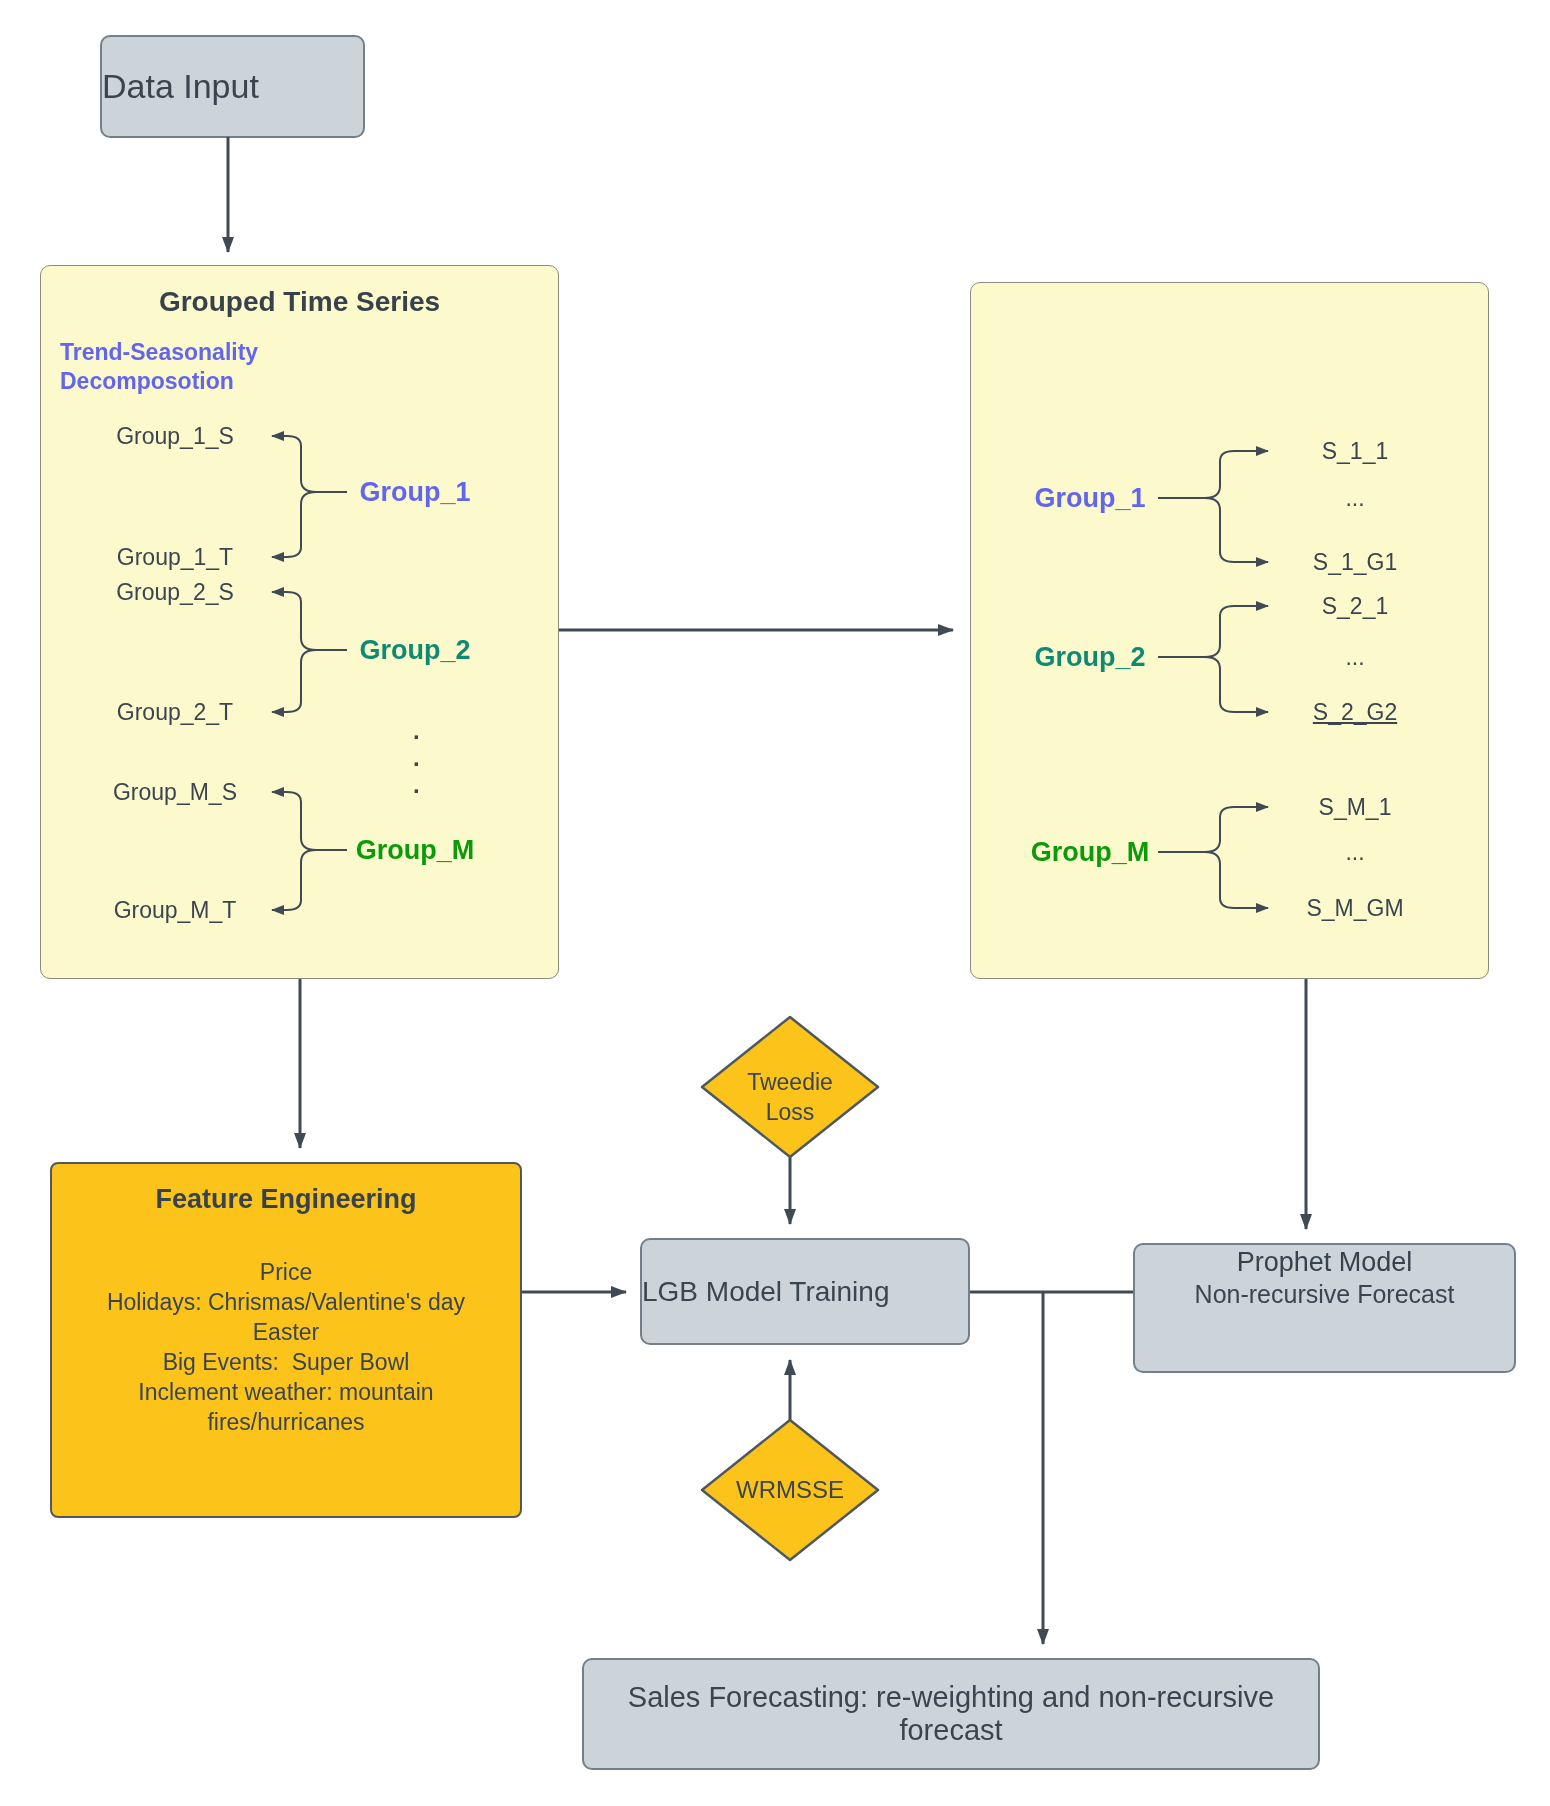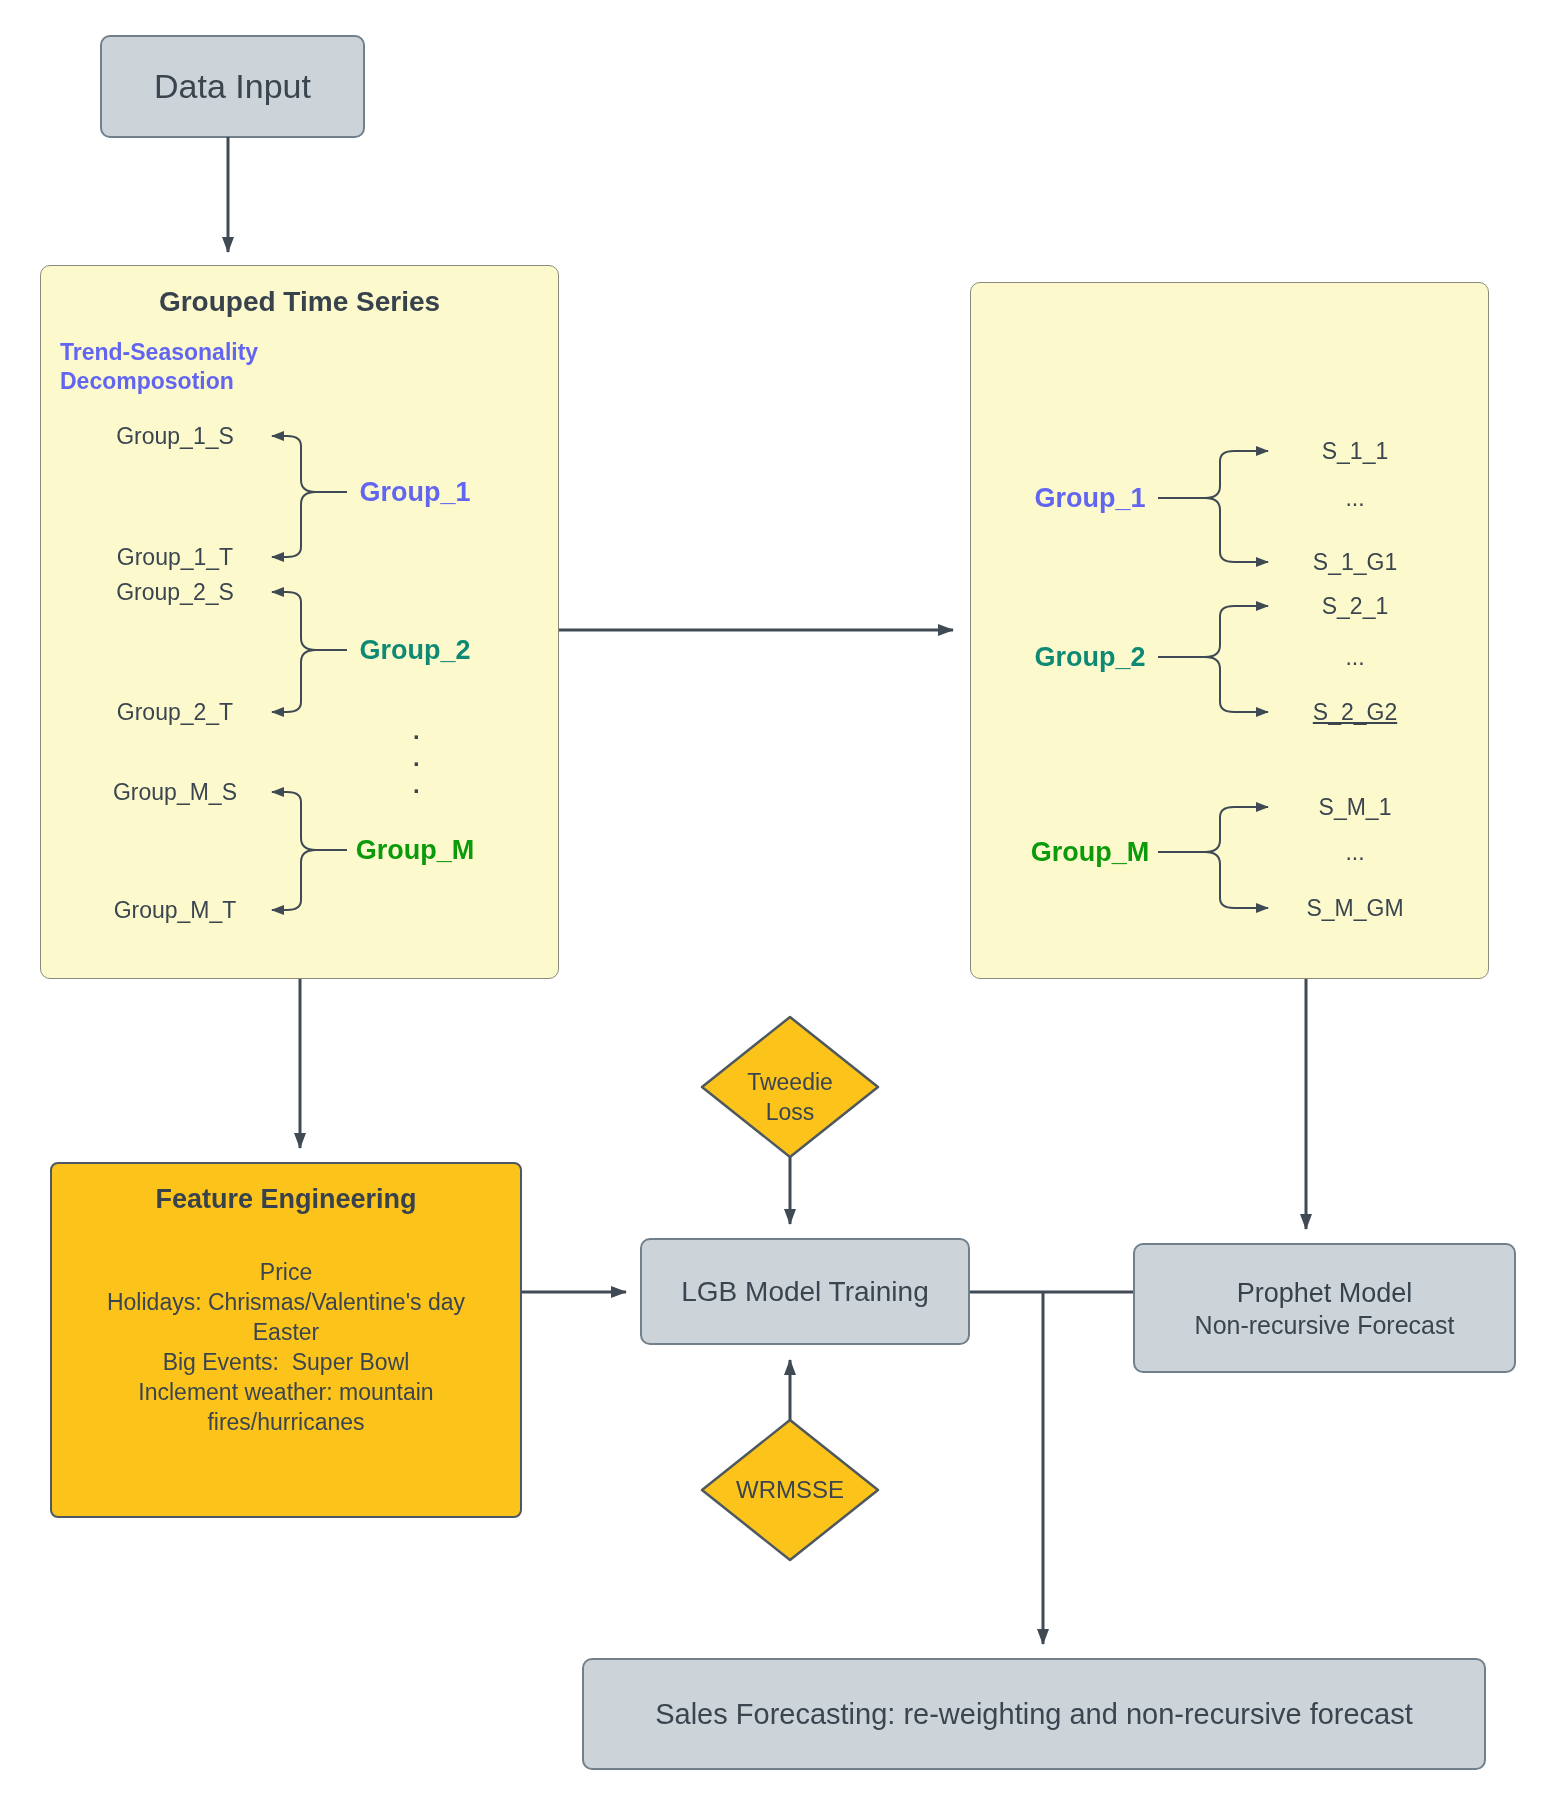--- a/index.html
+++ b/index.html
@@ -3,21 +3,21 @@
 <meta charset="utf-8">
 <style>
   html,body{margin:0;padding:0;background:#ffffff;}
   .canvas{
     position:relative;width:1550px;height:1806px;background:#ffffff;overflow:hidden;
     font-family:"Liberation Sans", sans-serif;color:#3b454f;
   }
   .node{position:absolute;box-sizing:border-box;}
   .gray-box{
     background:#ccd3d9;border:2px solid #72808c;border-radius:10px;
-    display:flex;align-items:center;justify-content:center;text-align:center;
+    display:flex;align-items:center;text-align:center;
   }
   .yellow-box{
     background:#fcfacd;border:1.5px solid #8b8b7d;border-radius:10px;
   }
   .gold-box{
     background:#fcc31a;border:2px solid #4d5861;border-radius:8px;
   }
   .box-title{position:absolute;font-weight:700;font-size:28px;text-align:center;line-height:32px;color:#37424c;}
   .item{position:absolute;font-size:23px;line-height:26px;text-align:center;color:#3b454f;}
   .group-label{position:absolute;font-size:27px;font-weight:700;line-height:28px;text-align:center;}
@@ -61,21 +61,21 @@
 
   <div class="node gray-box" style="left:640px;top:1238px;width:330px;height:107px;">
     <span class="big-label">LGB Model Training</span>
   </div>
 
   <div class="node gray-box" style="left:1133px;top:1243px;width:383px;height:130px;flex-direction:column;">
     <div class="prophet-title">Prophet Model</div>
     <div class="prophet-sub">Non-recursive Forecast</div>
   </div>
 
-  <div class="node gray-box" style="left:582px;top:1658px;width:904px;height:112px;">
+  <div class="node gray-box" style="left:582px;top:1658px;width:738px;height:112px;">
     <span class="sales-label">Sales Forecasting: re-weighting and non-recursive forecast</span>
   </div>
 
   <div class="box-title z2" style="left:40px;top:286px;width:519px;">Grouped Time Series</div>
 
   <div class="subtitle z2" style="left: 60px; top: 338px; width: 255px; color: rgb(98, 101, 240);">
     <div>Trend-Seasonality</div>
     <div>Decomposotion</div>
   </div>
 

